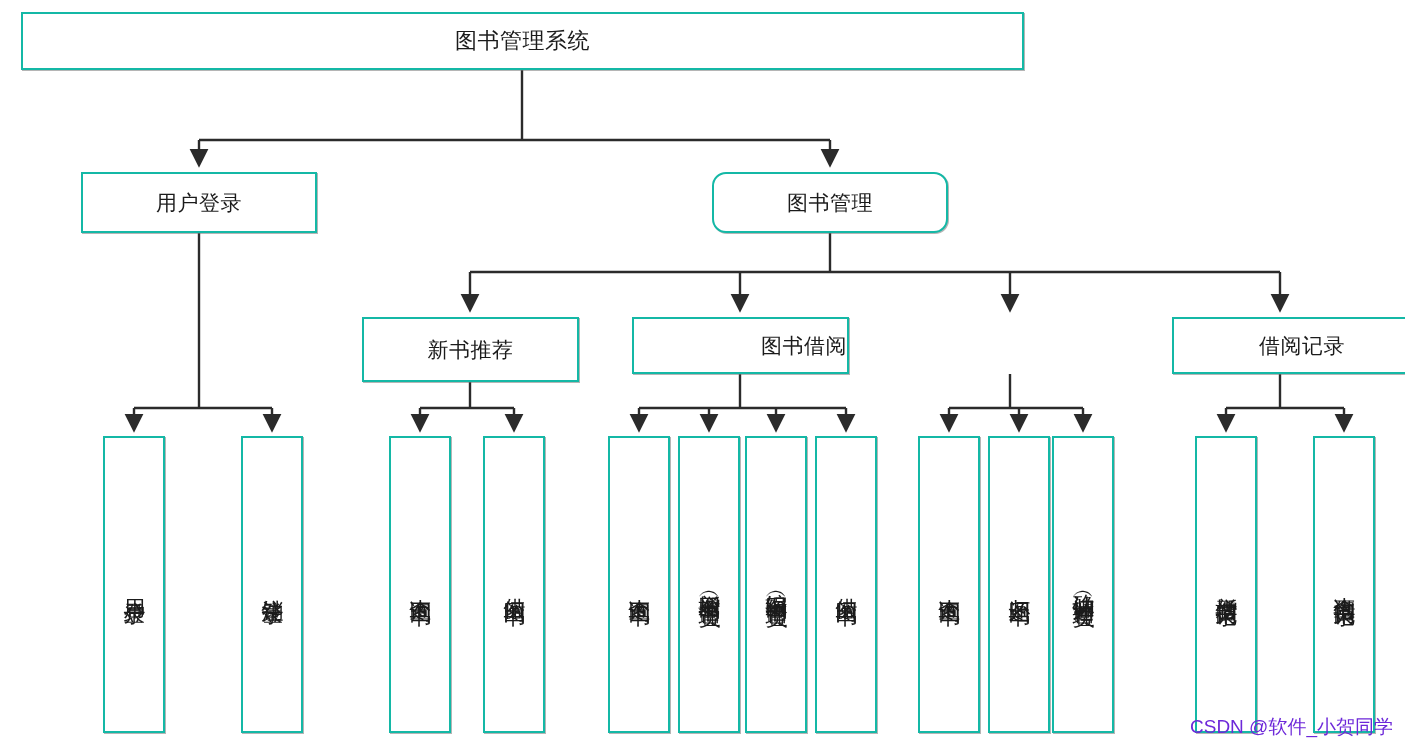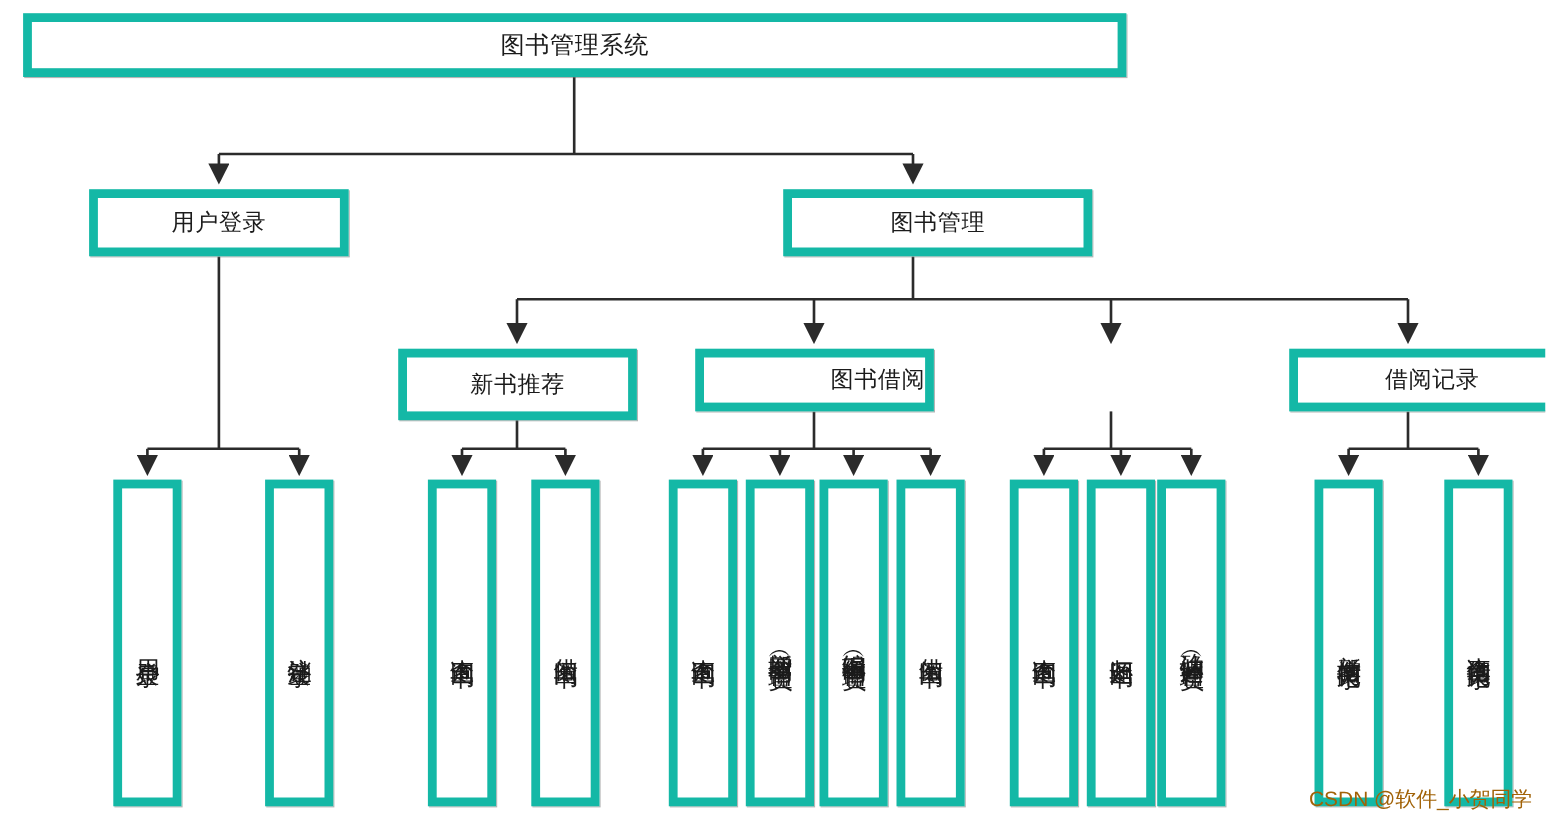--- a/index.html
+++ b/index.html
@@ -17,21 +17,21 @@
   svg#wires{
     position:absolute;
     left:0;top:0;
     width:1405px;height:747px;
     pointer-events:none;
   }
   .node{
     position:absolute;
     box-sizing:border-box;
     background:#ffffff;
-    border:8px solid #14b8a6;
+    border:2px solid #14b8a6;
     display:flex;
     align-items:center;
     justify-content:center;
     box-shadow:1px 1px 0 rgba(120,120,120,0.55);
   }
   .node .label{
     font-size:21px;
     line-height:1.12;
     color:#1b1b1b;
     letter-spacing:0.5px;
@@ -116,21 +116,21 @@
     </g>
   </svg>
 
   <div class="node root" style="left: 21px; top: 12px; width: 1003px; height: 58px;">
     <span class="label">图书管理系统</span>
   </div>
 
   <div class="node level2" style="left: 81px; top: 172px; width: 236px; height: 61px;">
     <span class="label">用户登录</span>
   </div>
-  <div class="node level2" style="left: 712px; top: 172px; width: 281px; height: 61px;">
+  <div class="node level2" style="left: 712px; top: 172px; width: 236px; height: 61px; border-radius: 14px;">
     <span class="label">图书管理</span>
   </div>
 
   <div class="node level3" style="left: 362px; top: 317px; width: 217px; height: 65px;">
     <span class="label">新书推荐</span>
   </div>
   <div class="node level3" style="left: 632px; top: 317px; width: 217px; height: 57px; justify-content: flex-end;">
     <span class="label">图书借阅</span>
   </div>
   <div class="node level3" style="left: 1172px; top: 317px; width: 260px; height: 57px; align-items: center;">
@@ -170,15 +170,15 @@
   <div class="node leaf" style="left: 1052px; top: 436px; width: 62px; height: 297px;">
     <span class="label">确认归还（管理员）</span>
   </div>
   <div class="node leaf" style="left: 1195px; top: 436px; width: 62px; height: 297px;">
     <span class="label">新增借阅记录</span>
   </div>
   <div class="node leaf" style="left: 1313px; top: 436px; width: 62px; height: 297px;">
     <span class="label">查询借阅记录</span>
   </div>
 
-  <div class="watermark" style="left: 1190px; top: 714px; color: #a16207;">CSDN @软件_小贺同学</div>
+  <div class="watermark" style="left: 1190px; top: 714px; color: #6d28d9;">CSDN @软件_小贺同学</div>
 
 </div>
 
 </body></html>

